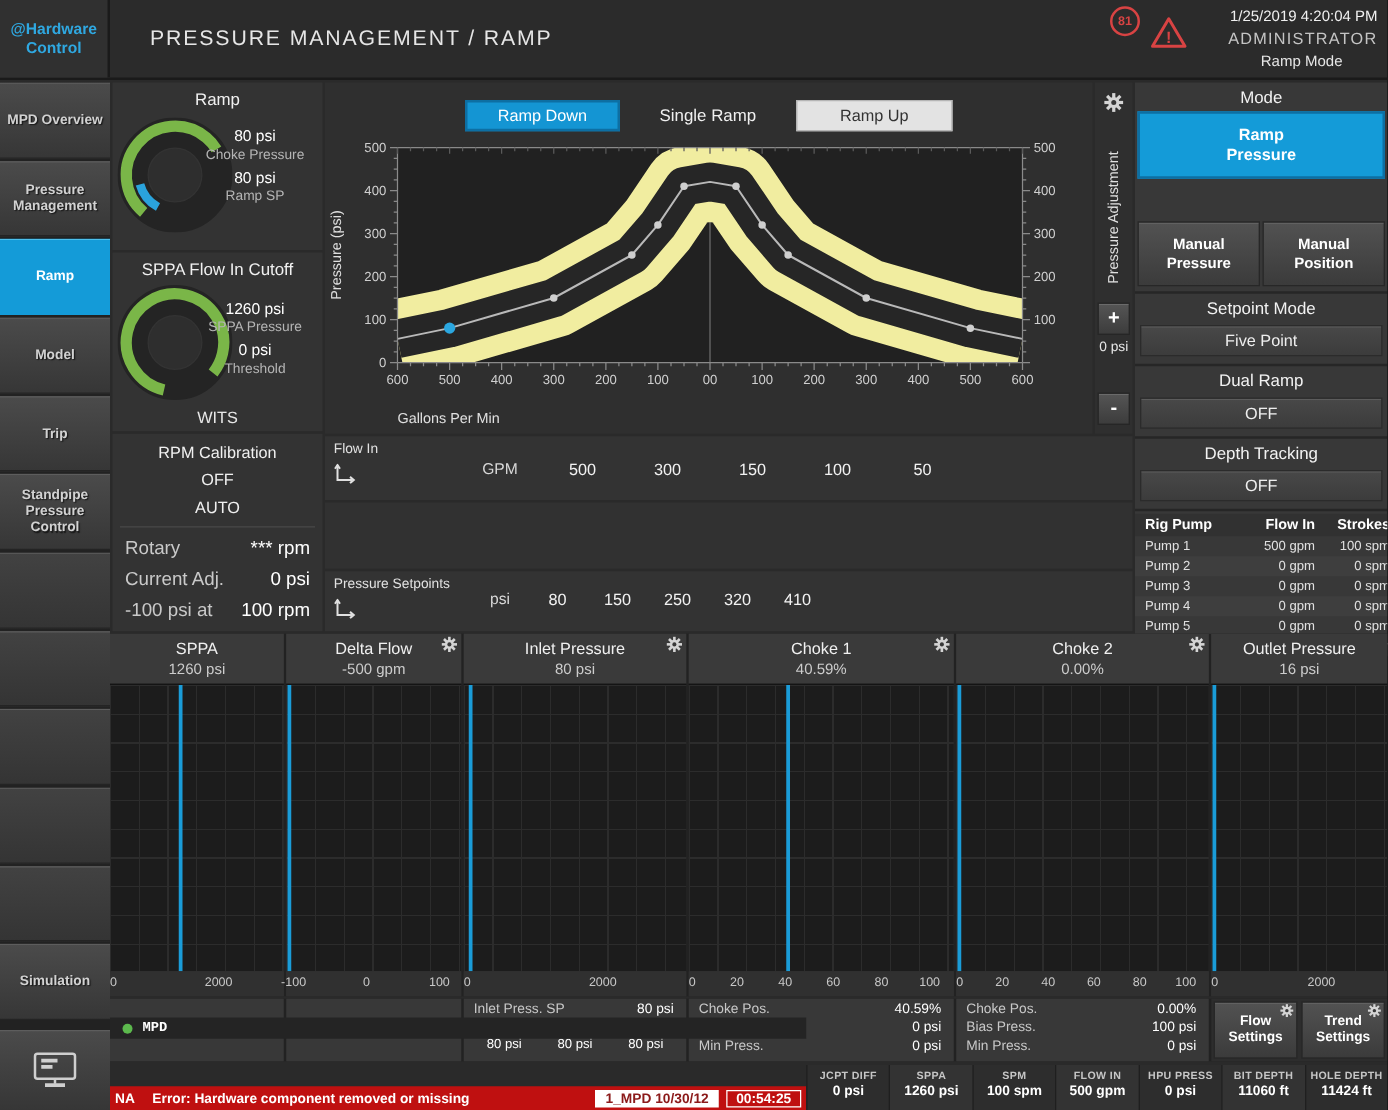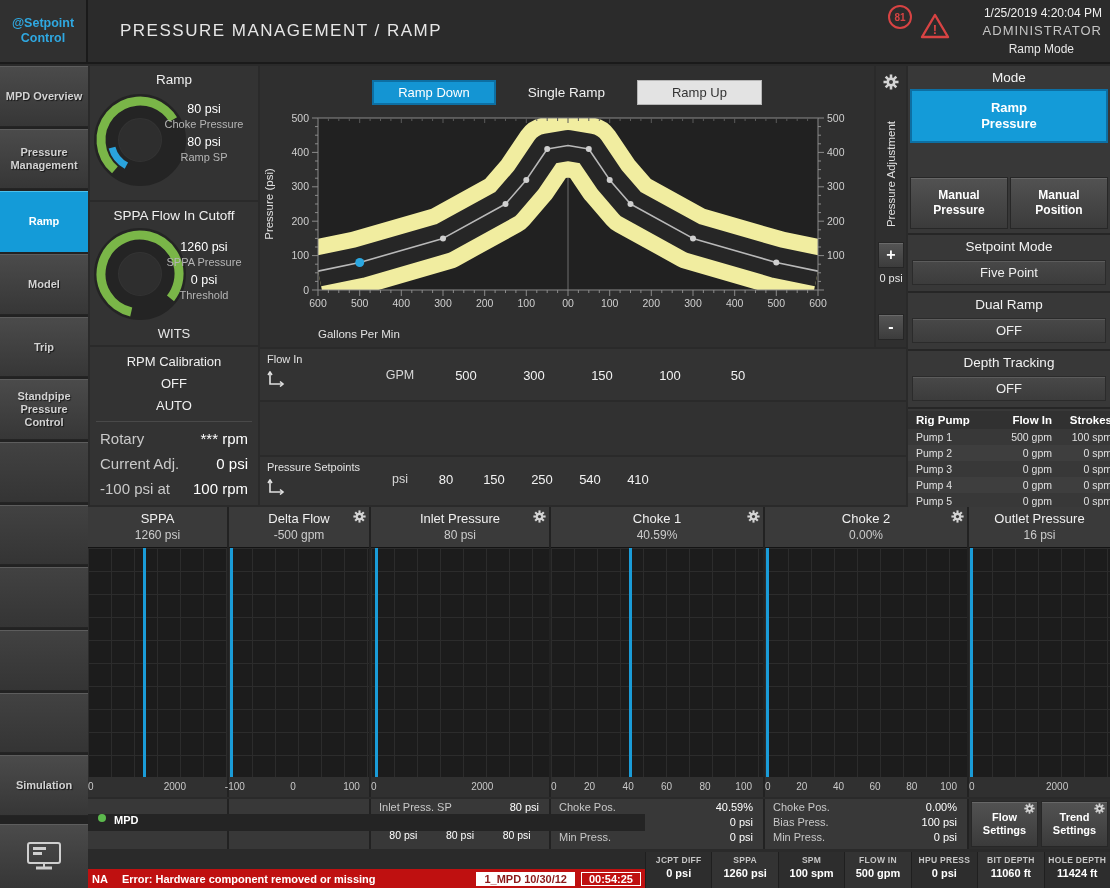--- a/index.html
+++ b/index.html
@@ -97,42 +97,42 @@
   .det-line{display:flex;justify-content:space-between;padding:2px 10px 1px 8px;font-size:11px;}
   .dl{color:#c8c8c8;}
   .dv{color:#fff;}
   .det-cols{display:flex;padding:1px 4px;font-size:10.5px;}
   .det-cols span{flex:1;text-align:center;}
   #settings-btns{display:flex;gap:3px;padding:2px;background:#2d2d2d;}
   .set-btn{flex:1;position:relative;background:linear-gradient(#525252,#3b3b3b);border:1px solid #272727;box-shadow:inset 0 1px 0 #676767;color:#fff;font-weight:bold;font-size:11px;line-height:13px;cursor:pointer;font-family:inherit;padding:0;}
   .set-btn .cap{display:block;width:52px;margin:0 auto;}
   .btn-gear{position:absolute;top:1px;right:2px;}
   
-  #status-mpd{position:absolute;left:88px;top:814px;width:557px;height:17px;background:#242424;display:flex;box-sizing:border-box;}
+  #status-mpd{position:absolute;left:88px;top:814px;width:557px;height:17px;background:#242424;display:flex;align-items:center;box-sizing:border-box;font-family:Liberation Mono, monospace;}
   #status-dot{width:8px;height:8px;border-radius:50%;background:#5cb94d;margin:0 8px 0 10px;}
   #status-src{color:#fff;font-size:11px;font-weight:bold;}
   #status-red{position:absolute;left:88px;top:869px;width:557px;height:19px;background:#bf1010;display:flex;align-items:center;box-sizing:border-box;font-size:11px;color:#fff;}
   #alert-prefix{font-weight:bold;margin:0 14px 0 4px;}
   #alert-msg{font-weight:bold;flex:1;}
   #alert-file{background:#fff;color:#8b1a1a;font-weight:bold;padding:1px 8px;margin-right:6px;}
   #alert-time{border:1px solid #fff;padding:0 7px;margin-right:4px;font-weight:bold;}
   #status-stats{position:absolute;left:645px;top:852px;width:465px;height:36px;display:flex;background:#2d2d2d;}
   .stat-col{flex:1;border-left:1px solid #1f1f1f;text-align:center;box-sizing:border-box;padding-top:3px;}
   .stat-col:nth-child(even){background:#333;}
   .stat-label{font-size:8.5px;font-weight:bold;color:#c6c6c6;letter-spacing:.3px;}
   .stat-value{font-size:11px;font-weight:bold;color:#fff;padding-top:2px;}
 </style>
 </head>
 <body>
 
 <div id="app">
 
   <div id="header">
     <div id="logo">
-      <div>@Setpoint</div>
+      <div>@Hardware</div>
       <div>Control</div>
     </div>
     <div id="page-title">PRESSURE MANAGEMENT / RAMP</div>
     <div id="alarm-badge">81</div>
     <div id="alarm-tri">
       <svg width="30" height="26" viewBox="0 0 30 26">
           <path d="M15 2 L28 24 L2 24 Z" fill="none" stroke="#d84343" stroke-width="2.4" stroke-linejoin="round"></path>
           <text x="15" y="21" text-anchor="middle" fill="#d84343" font-size="13" font-weight="bold">!</text>
         </svg>
     </div>
@@ -472,21 +472,21 @@
           <path d="M3 1 L3 13 L15 13" fill="none" stroke="#e0e0e0" stroke-width="1.6"></path>
           <path d="M1 4 L3 1 L5 4" fill="none" stroke="#e0e0e0" stroke-width="1.6"></path>
           <path d="M13 10.5 L16 13 L13 15.5" fill="none" stroke="#e0e0e0" stroke-width="1.6"></path>
         </svg>
     </div>
     <div class="flow-values">
       <span class="flow-unit">psi</span>
       <span class="flow-val">80</span>
       <span class="flow-val">150</span>
       <span class="flow-val">250</span>
-      <span class="flow-val">540</span>
+      <span class="flow-val">320</span>
       <span class="flow-val">410</span>
     </div>
   </div>
 
   <div id="right-panel">
     <div class="rp-box">
       <div class="rp-header">Mode</div>
       <button id="btn-ramp-pressure">
           <span>Ramp Pressure</span>
         </button>

